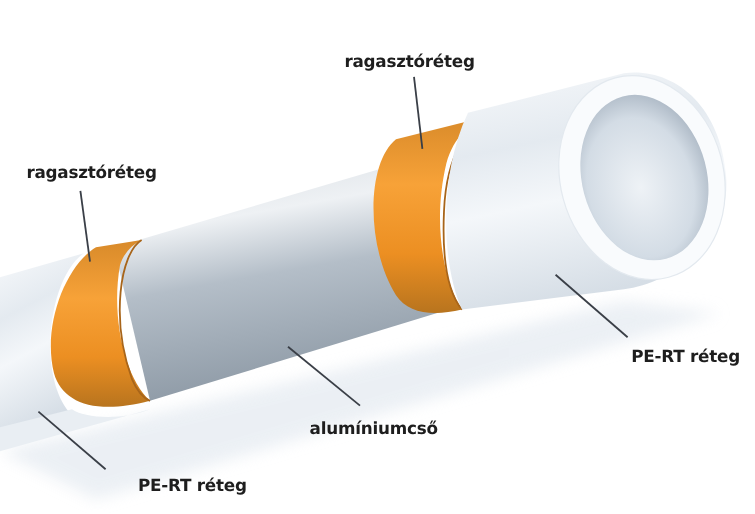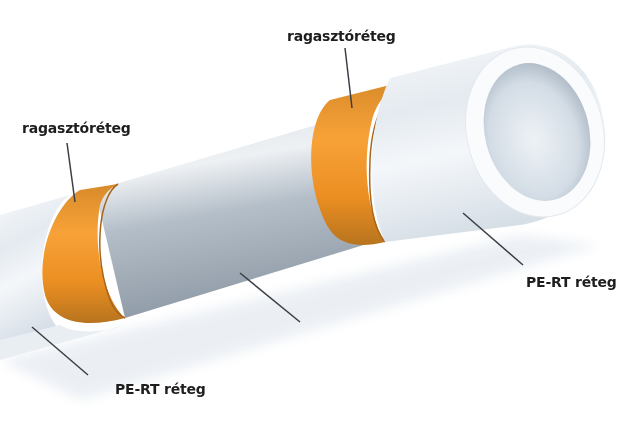--- a/index.html
+++ b/index.html
@@ -1,17 +1,17 @@
 <!DOCTYPE html>
 <html><head>
 <meta charset="utf-8">
 <style>
   html, body { margin: 0; padding: 0; background: #ffffff; }
   body { width: 629px; height: 428px; overflow: hidden; position: relative; font-family: "DejaVu Sans", "Liberation Sans", sans-serif; }
-  #stage { position: absolute; left: 0; top: 0; width: 629px; height: 301px; }
+  #stage { position: absolute; left: 0; top: 16px; width: 629px; height: 301px; }
   .label {
     position: absolute;
     font-family: "DejaVu Sans", "Liberation Sans", sans-serif;
     font-weight: bold;
     font-size: 14px;
     color: #1e1e1e;
     white-space: nowrap;
     letter-spacing: -0.2px;
   }
 </style>
@@ -69,15 +69,16 @@
 
     <line x1="345" y1="48" x2="352" y2="108" stroke="#3a3f47" stroke-width="1.5"></line>
     <line x1="67" y1="143" x2="75" y2="202" stroke="#3a3f47" stroke-width="1.5"></line>
     <line x1="240" y1="273" x2="300" y2="322" stroke="#3a3f47" stroke-width="1.5"></line>
     <line x1="463" y1="213" x2="523" y2="265" stroke="#3a3f47" stroke-width="1.5"></line>
     <line x1="32" y1="327" x2="88" y2="375" stroke="#3a3f47" stroke-width="1.5"></line>
   </svg>
 
   <div class="label" style="left:287px; top:28px;">ragasztóréteg</div>
   <div class="label" style="left:22px; top:120px;">ragasztóréteg</div>
+  <div class="label" style="left:258px; top:334px;">alumíniumcső</div>
   <div class="label" style="left:526px; top:274px;">PE-RT réteg</div>
   <div class="label" style="left:115px; top:381px;">PE-RT réteg</div>
 </div>
 
 </body></html>

